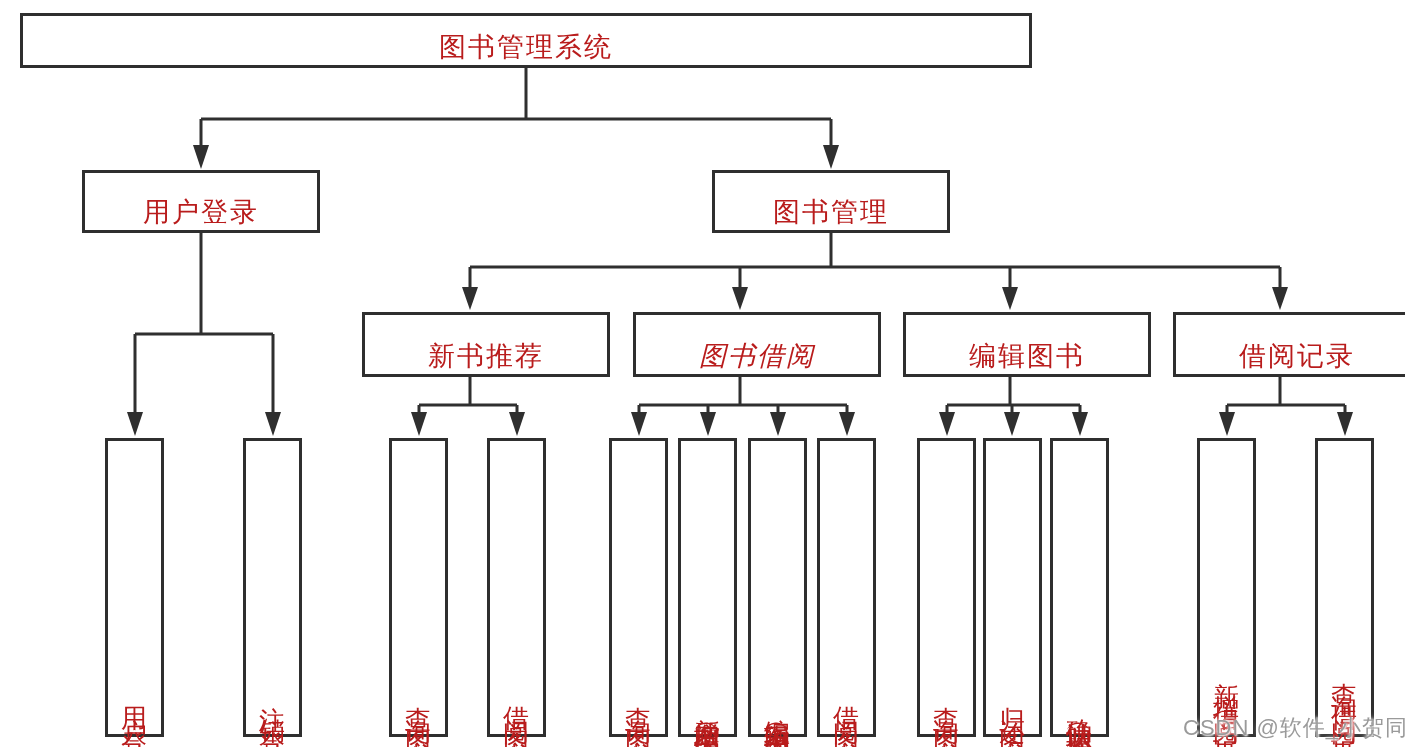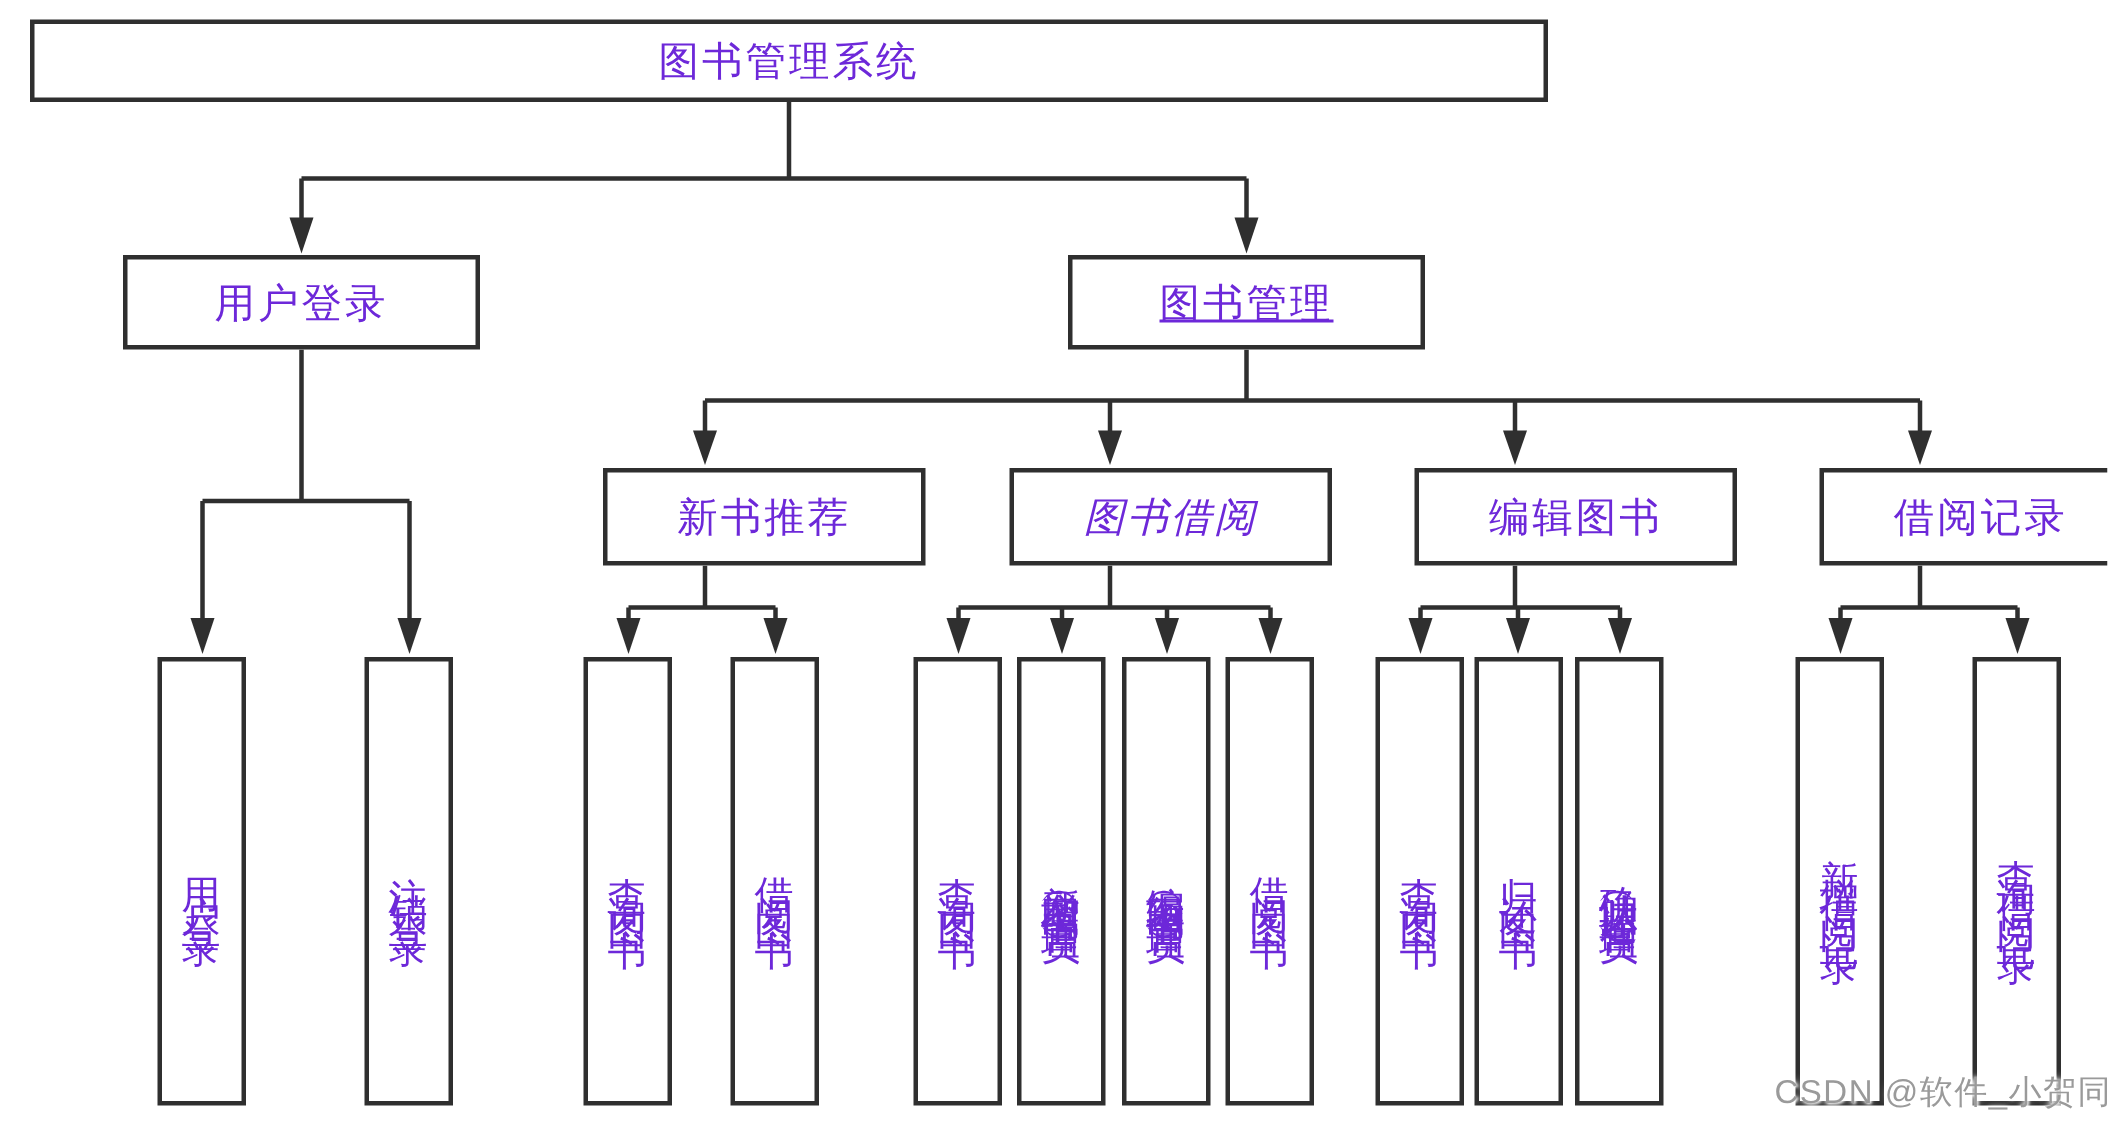--- a/index.html
+++ b/index.html
@@ -21,33 +21,33 @@
     top: 0;
     width: 1405px;
     height: 747px;
   }
   .box {
     position: absolute;
     box-sizing: border-box;
     background: #ffffff;
     border: 3px solid #2f2f2f;
     display: flex;
-    align-items: center;
+    align-items: flex-end;
     justify-content: center;
-    color: #6d28d9;
+    color: #b91c1c;
   }
   .hlabel {
     font-size: 27px;
     letter-spacing: 2px;
     white-space: nowrap;
   }
   .root  { left: 20px;  top: 13px;  width: 1012px; height: 55px; }
   .l2a   { left: 82px;  top: 170px; width: 238px;  height: 63px; }
-  .l2b   { left: 712px; top: 170px; width: 238px;  height: 63px; text-decoration: underline; }
-  .l3    { top: 312px; width: 215px; height: 65px; margin-left: 40px; }
+  .l2b   { left: 712px; top: 170px; width: 238px;  height: 63px; }
+  .l3    { top: 312px; width: 248px; height: 65px; }
   .l3a   { left: 362px; }
   .l3b   { left: 633px; font-style: italic; }
   .l3c   { left: 903px; }
   .l3d   { left: 1173px; }
   .leaf  { top: 438px; width: 59px; height: 299px; }
   .vtext {
     writing-mode: vertical-rl;
     text-orientation: mixed;
     font-size: 26px;
     letter-spacing: 12px;

